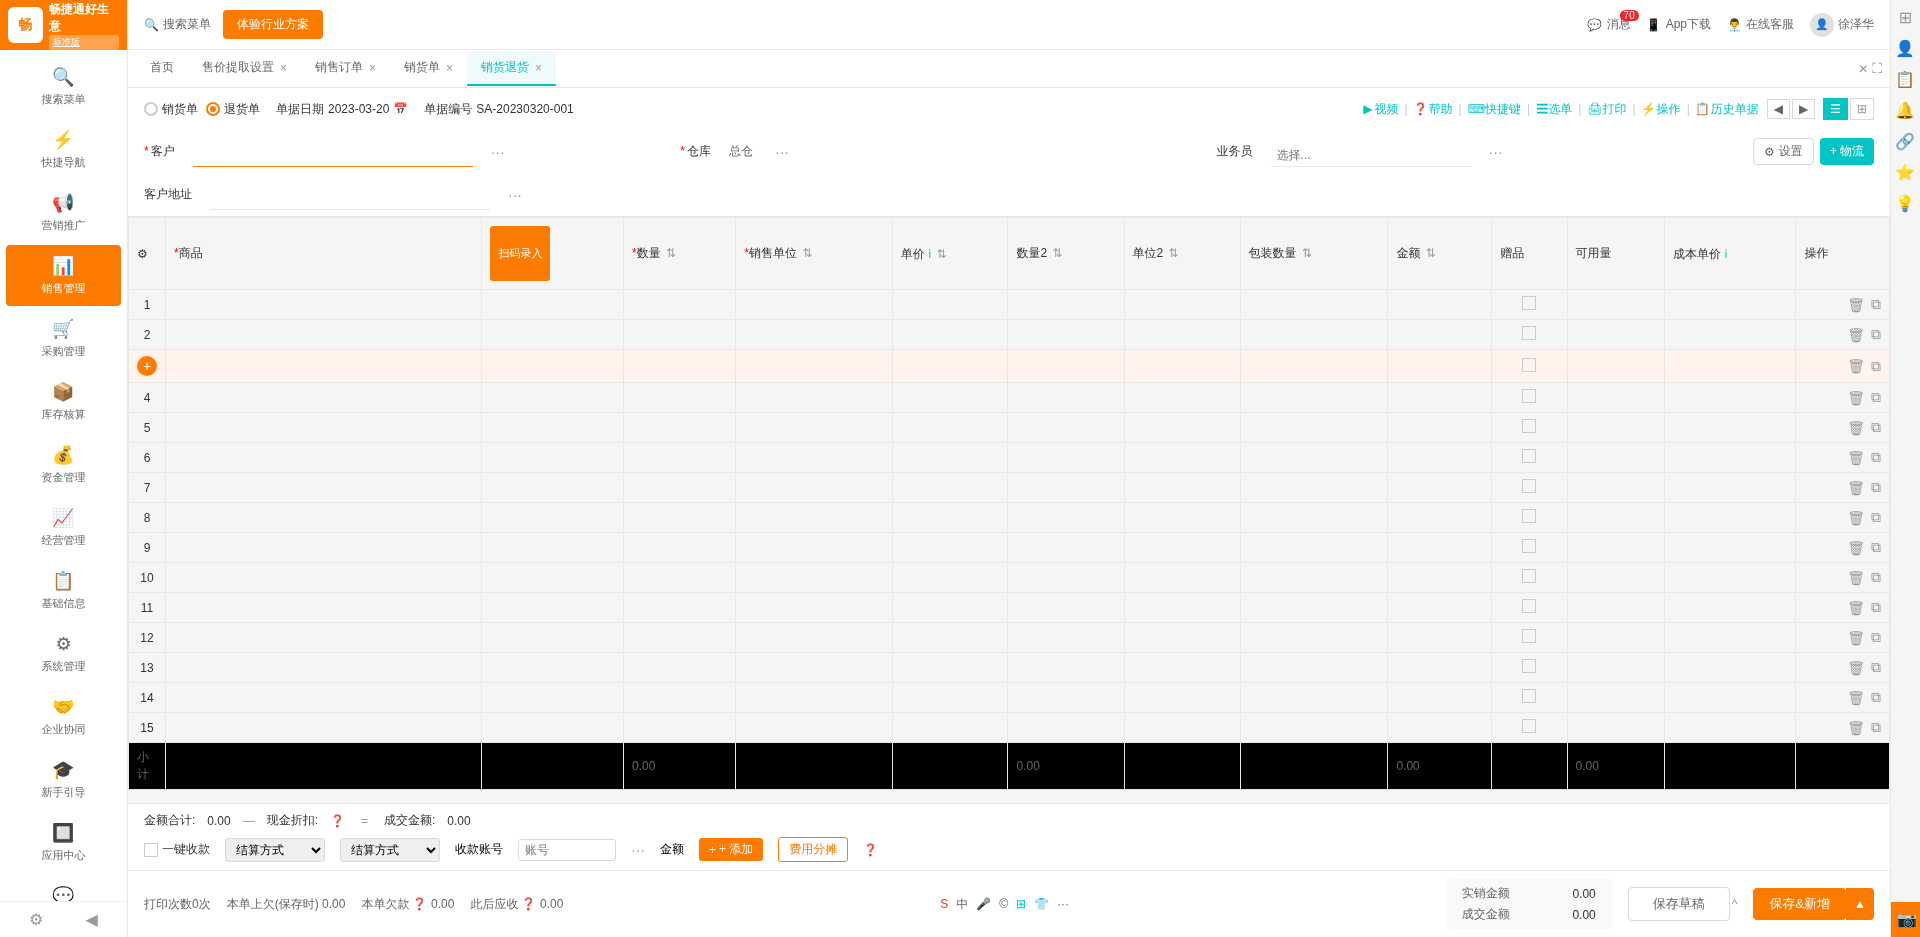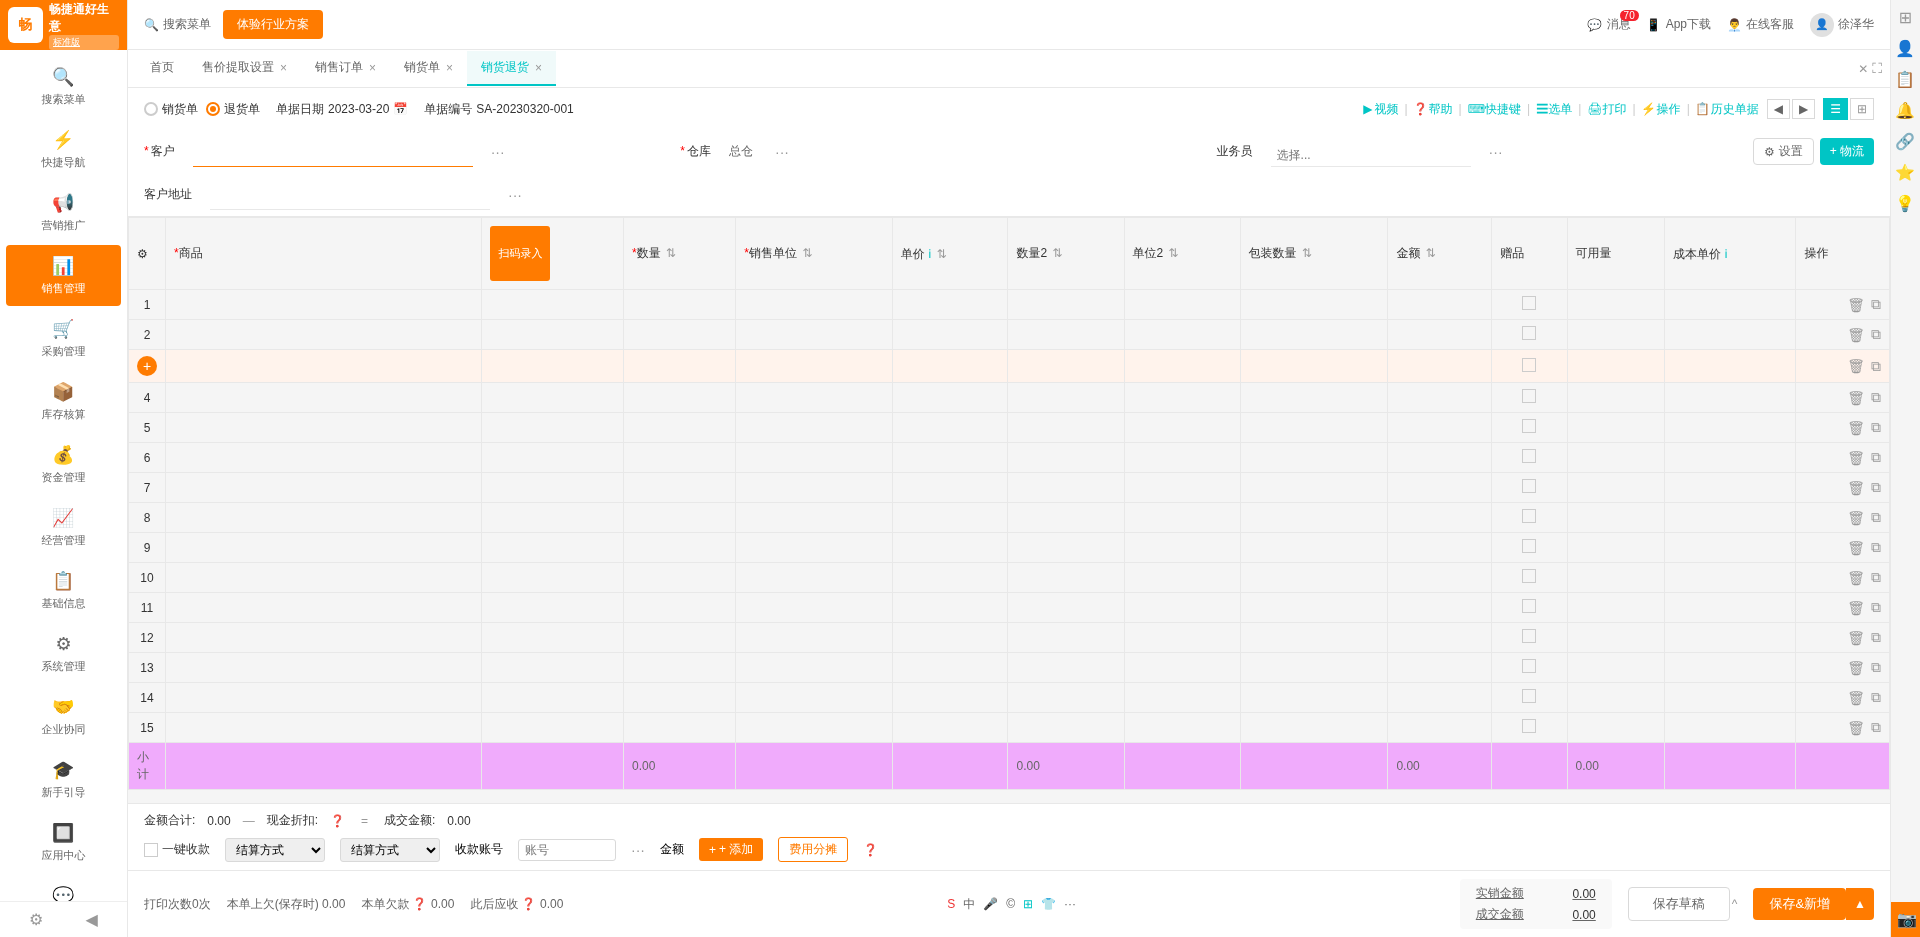--- a/index.html
+++ b/index.html
@@ -81,21 +81,21 @@
     .data-table tr.highlighted { background: #fff3ec; }
     .row-num { color: #999; text-align: center; width: 30px; }
     .th-gear { color: #666; cursor: pointer; text-align: center; }
     .scan-btn { background: #ff7b00; color: #fff; border: none; padding: 20px 8px; border-radius: 3px; cursor: pointer; font-size: 11px; }
     .col-sort { color: #999; cursor: pointer; margin-left: 2px; }
     .checkbox-cell { text-align: center; }
     .checkbox-el { width: 14px; height: 14px; border: 1px solid #ccc; display: inline-block; cursor: pointer; }
     .add-row-btn { width: 20px; height: 20px; background: #ff7b00; color: #fff; border-radius: 50%; display: flex; align-items: center; justify-content: center; cursor: pointer; font-size: 14px; border: none; }
     .action-icons { display: flex; gap: 6px; align-items: center; justify-content: flex-end; }
     .icon-btn { color: #999; cursor: pointer; font-size: 14px; }
-    .subtotal-row { background: #f0abfc; margin-left: 32px; }
+    .subtotal-row { background: #000000; margin-left: 32px; }
     .subtotal-row td { color: #666; font-weight: 500; }
 
     
     .bottom-area { background: #fff; border-top: 1px solid #e8e8e8; padding: 8px 16px; }
     .bottom-row1 { display: flex; align-items: center; gap: 12px; margin-bottom: 8px; }
     .total-label { color: #333; }
     .total-value { color: #333; font-weight: 500; }
     .minus-icon { color: #999; }
     .equals-icon { color: #999; margin: 0 4px; }
     .bottom-row2 { display: flex; align-items: center; gap: 15px; }
@@ -104,21 +104,21 @@
     .add-btn-small { background: #ff7b00; color: #fff; border: none; padding: 3px 10px; border-radius: 3px; cursor: pointer; font-size: 12px; display: flex; align-items: center; gap: 3px; }
     .fytj-btn { background: #fff; border: 1px solid #ff7b00; color: #ff7b00; padding: 3px 10px; border-radius: 3px; cursor: pointer; font-size: 12px; }
     .help-icon { color: #999; cursor: pointer; }
 
     
     .footer { background: #fff; border-top: 1px solid #e8e8e8; padding: 8px 16px; display: flex; align-items: center; justify-content: space-between; }
     .footer-left { display: flex; align-items: center; gap: 16px; color: #666; font-size: 12px; }
     .footer-center { display: flex; align-items: center; gap: 8px; }
     .footer-right { display: flex; align-items: center; gap: 16px; }
     .amount-summary { background: #f9f9f9; padding: 6px 16px; border-radius: 4px; display: flex; flex-direction: column; gap: 4px; text-align: right; }
-    .amount-row { display: flex; justify-content: space-between; gap: 22px; align-items: center; color: #666; font-size: 12px; text-decoration: underline; }
+    .amount-row { display: flex; justify-content: space-between; gap: 36px; align-items: center; color: #666; font-size: 12px; }
     .amount-val { color: #333; font-weight: 500; min-width: 50px; }
     .btn-save-draft { background: #fff; border: 1px solid #d9d9d9; color: #666; padding: 7px 24px; border-radius: 4px; cursor: pointer; font-size: 13px; }
     .btn-save-new { background: #ff7b00; border: none; color: #fff; padding: 7px 16px; border-radius: 4px; cursor: pointer; font-size: 13px; font-weight: 500; }
     .btn-chevron { background: #ff7b00; border: none; color: #fff; padding: 7px 8px; border-radius: 0 4px 4px 0; cursor: pointer; }
 
     
     .right-panel { width: 30px; background: #f5f5f5; border-left: 1px solid #e8e8e8; display: flex; flex-direction: column; align-items: center; padding-top: 8px; gap: 12px; }
     .rp-icon { color: #999; cursor: pointer; font-size: 16px; writing-mode: horizontal-tb; }
 
     .info-icon { color: #00c5c5; }

